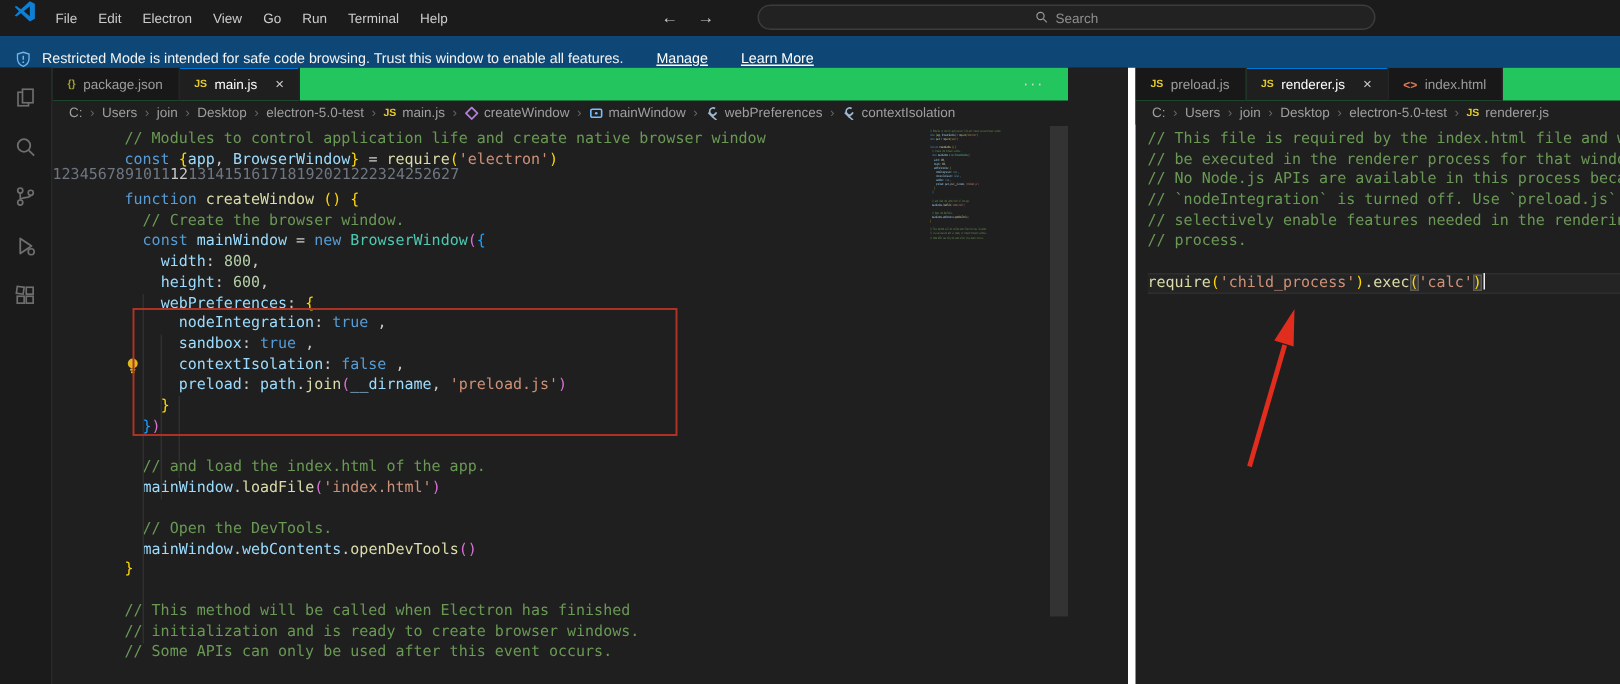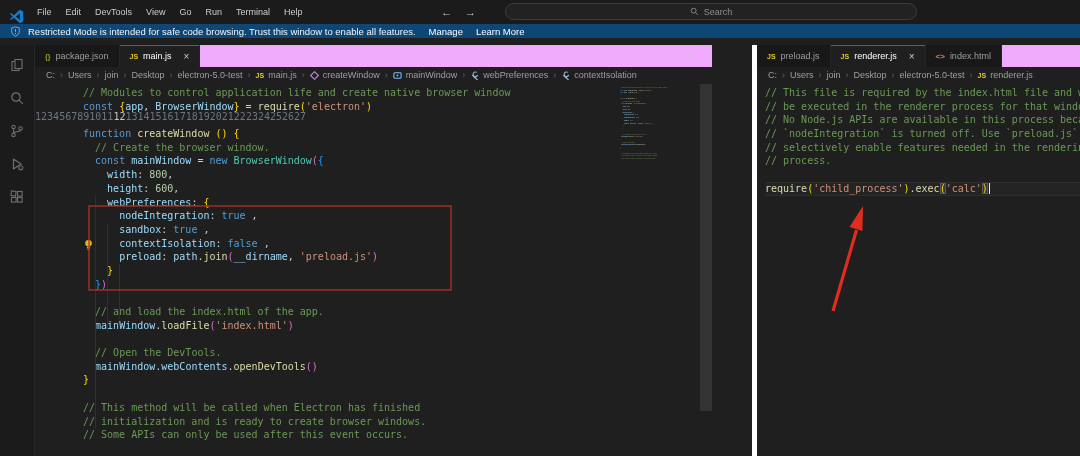--- a/index.html
+++ b/index.html
@@ -2,52 +2,52 @@
 <html><head>
 <meta charset="utf-8">
 <style>
   * { margin:0; padding:0; box-sizing:border-box; }
   html,body { width:1080px; height:456px; overflow:hidden; background:#1f1f1f;
               font-family:"Liberation Sans", sans-serif; }
   .screen { position:relative; width:1080px; height:456px; background:#1f1f1f; }
 
   
   .titlebar { position:absolute; left:0; top:0; width:1080px; height:24px;
-              background:#1b1b1b; display:flex; align-items:flex-end; z-index:3; }
+              background:#1b1b1b; display:flex; align-items:flex-start; z-index:3; }
   .logo { margin:0 6px 0 9px; display:flex; align-items:center; }
   .menubar { display:flex; align-items:center; height:100%; }
   .menu-item { font-size:9px; color:#cccccc; padding:0 7px; line-height:24px; cursor:default; }
   .nav { position:absolute; left:441px; top:0; height:24px; display:flex; gap:13px;
          align-items:center; color:#c8c8c8; font-size:11px; }
   .navbtn { cursor:default; }
   .searchbox { position:absolute; left:505px; top:3px; width:412px; height:17px;
                background:#222222; border:1px solid #3c3c3c; border-radius:9px;
                display:flex; align-items:center; justify-content:center; gap:5px;
                color:#8f8f8f; font-size:9px; }
 
   
-  .banner { position:absolute; left:0; top:24px; width:1080px; height:14px;
-            background:#0e4775; display:flex; align-items:center; padding-left:10px;
+  .banner { position:absolute; left:0; top:24px; width:1080px; height:21px;
+            background:#0e4775; display:flex; align-items:flex-end; padding-left:10px;
             color:#f4f4f4; font-size:9.5px; z-index:3; }
   .banner .btext { margin-left:7px; }
-  .banner a { color:#ffffff; margin-left:13px; cursor:pointer; }
+  .banner a { color:#ffffff; text-decoration:underline; margin-left:22px; cursor:pointer; }
 
   
   .activitybar { position:absolute; left:0; top:45px; width:35px; height:411px;
                  background:#1b1b1b; border-right:1px solid #282828;
                  display:flex; flex-direction:column; align-items:center; z-index:2; }
   .abicon { width:35px; height:27px; display:flex; align-items:center; justify-content:center;
             margin-top:6px; opacity:.8; cursor:pointer; }
 
   
   .group { position:absolute; top:45px; height:411px; background:#1f1f1f; }
   .group-left  { left:35px;  width:677px; }
   .group-right { left:752px; width:368px; border-left:5px solid #ffffff; }
 
-  .tabbar { position:relative; height:22px; background:#f0abfc; display:flex; }
+  .tabbar { position:relative; height:22px; background:#22c55e; display:flex; }
   .tab { display:flex; align-items:center; gap:5px; padding:0 10px; font-size:9px;
          color:#9d9d9d; background:#181818; border-right:1px solid #252525;
          height:100%; cursor:pointer; position:relative; }
   .tab.active { background:#1f1f1f; color:#ffffff; box-shadow:inset 0 1px 0 #0078d4; }
   .ticon { font-weight:bold; font-size:7px; }
   .ticon.js   { color:#e3c92f; }
   .ticon.json { color:#cbcb41; opacity:.75; }
   .ticon.html { color:#e07b53; font-size:8px; }
   .tclose { margin-left:7px; color:#cccccc; font-size:10px; cursor:pointer; }
   .more-actions { position:absolute; right:16px; top:0; height:22px; display:flex;
@@ -103,21 +103,21 @@
   <div class="titlebar">
     <span class="logo">
       <svg width="15" height="15" viewBox="0 0 20 20">
         <polygon points="14.5,1 6.6,8.3 2.6,5.3 1,6.1 4.9,10 1,13.9 2.6,14.7 6.6,11.7 14.5,19 19,16.6 19,3.4" fill="#0f7fd4"></polygon>
         <polygon points="14.5,5.5 9.2,10 14.5,14.5" fill="#1b1b1b"></polygon>
       </svg>
     </span>
     <div class="menubar" id="menubar">
         <span class="menu-item">File</span>
         <span class="menu-item">Edit</span>
-        <span class="menu-item">DevTools</span>
+        <span class="menu-item">Electron</span>
         <span class="menu-item">View</span>
         <span class="menu-item">Go</span>
         <span class="menu-item">Run</span>
         <span class="menu-item">Terminal</span>
         <span class="menu-item">Help</span>
       </div>
     <div class="nav">
       <span class="navbtn">←</span>
       <span class="navbtn">→</span>
     </div>

